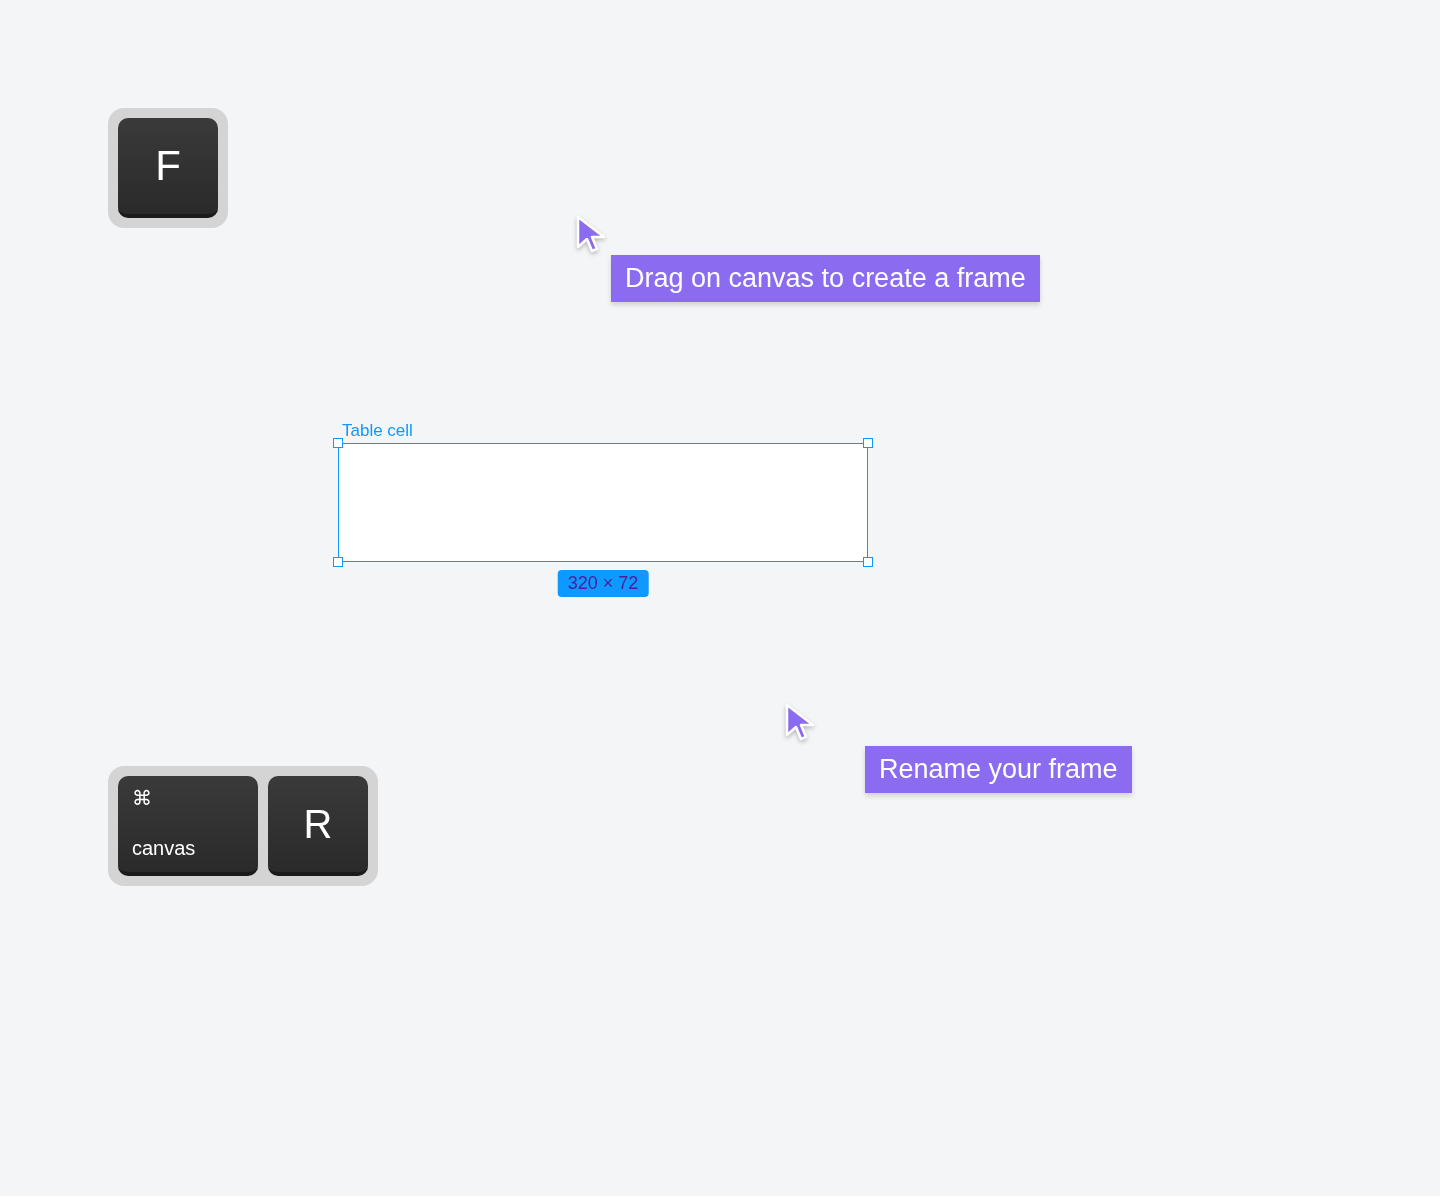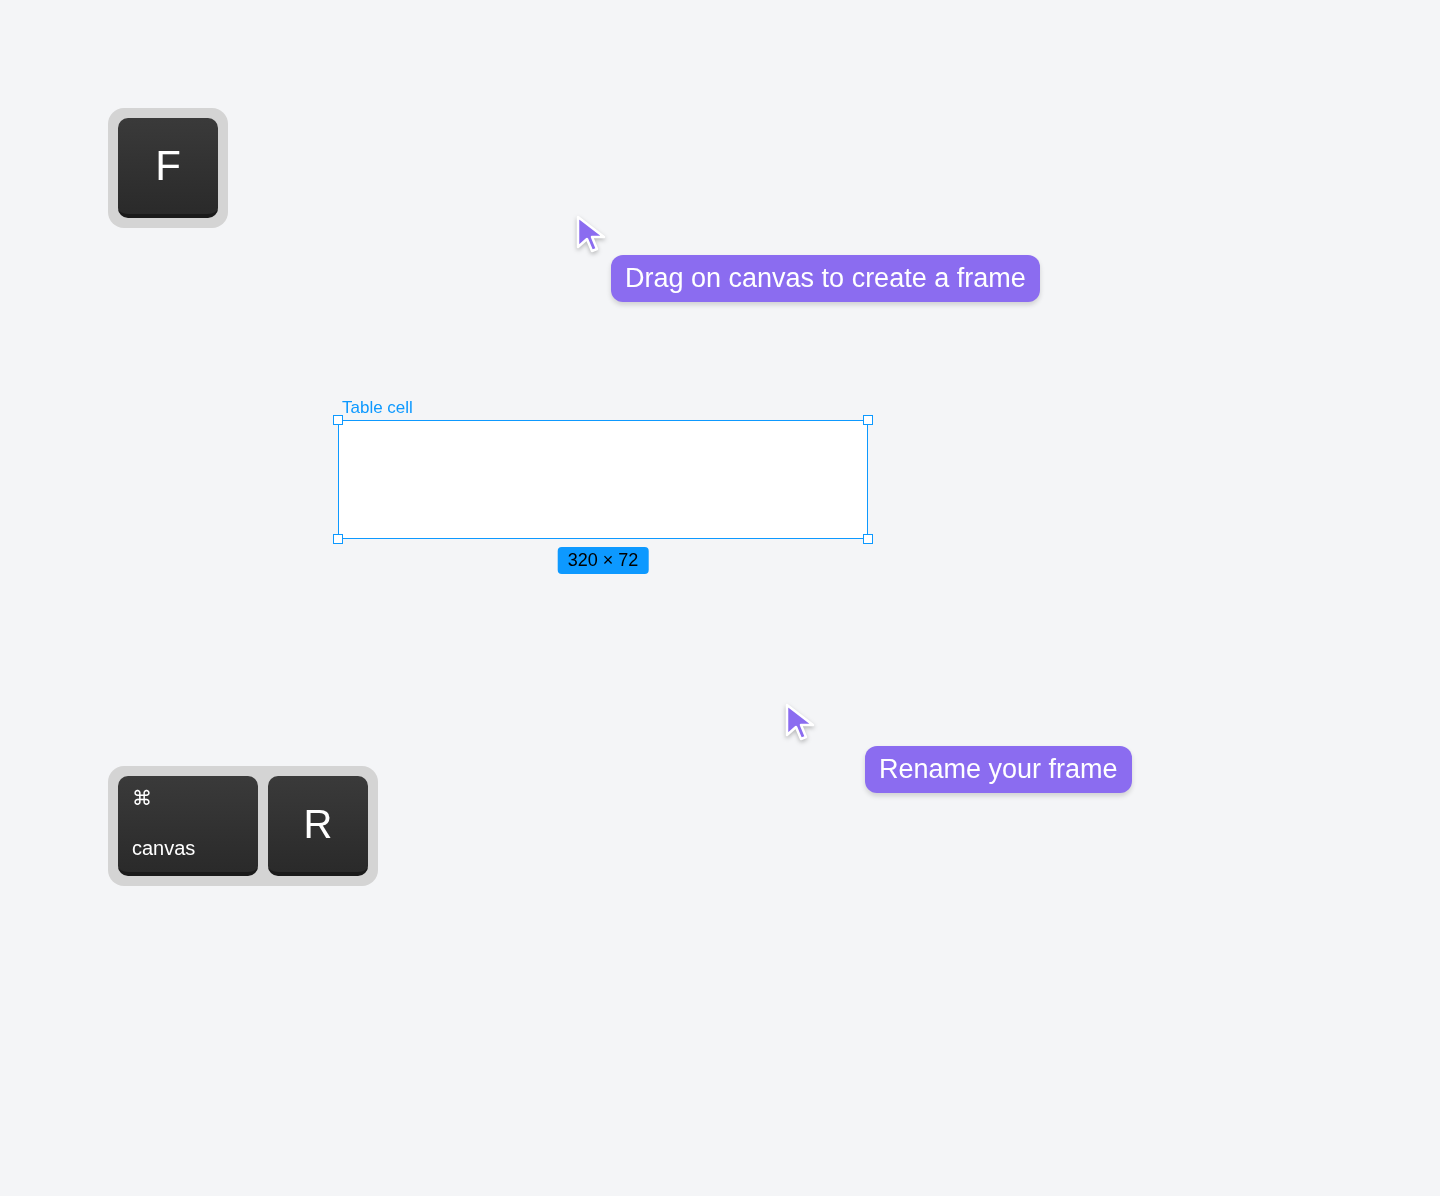--- a/index.html
+++ b/index.html
@@ -66,21 +66,21 @@
   }
   .cursor svg { display: block; }
 
   
   .tooltip {
     position: absolute;
     background: #8b6cf0;
     color: #fff;
     padding: 8px 14px;
     font-size: 27px;
-    border-radius: 12px;
+    border-radius: 0;
     box-shadow: 0 3px 5px rgba(0,0,0,0.15);
     white-space: nowrap;
   }
 
   
   .sel-frame-wrap {
     position: absolute;
   }
   .sel-frame-label {
     color: #0d99ff;
@@ -101,21 +101,21 @@
     border: 1.5px solid #0d99ff;
     position: absolute;
   }
   .h-tl { top: -6px; left: -6px; }
   .h-tr { top: -6px; right: -6px; }
   .h-bl { bottom: -6px; left: -6px; }
   .h-br { bottom: -6px; right: -6px; }
   .dim-badge {
     position: absolute;
     background: #0d99ff;
-    color: #000000;
+    color: #4c1d95;
     font-size: 18px;
     padding: 3px 10px;
     border-radius: 4px;
     left: 50%;
     transform: translateX(-50%);
     bottom: -36px;
     white-space: nowrap;
   }
 </style>
 </head>
@@ -126,21 +126,21 @@
 </div>
 
 <div class="cursor" style="left:575px; top:214px;">
   <svg width="34" height="40" viewBox="0 0 34 40">
     <path d="M3 3 L3 33 L12 25 L17 37 L22 35 L17 23 L29 23 Z" fill="#8b6cf0" stroke="#ffffff" stroke-width="2.5" stroke-linejoin="round"></path>
   </svg>
 </div>
 
 <div class="tooltip" style="left:611px; top:255px;">Drag on canvas to create a frame</div>
 
-<div class="sel-frame-wrap" style="left:338px; top:420px;">
+<div class="sel-frame-wrap" style="left:338px; top:443px;">
   <div class="sel-frame-label">Table cell</div>
   <div class="sel-frame" style="width:530px; height:119px;">
     <div class="handle h-tl"></div>
     <div class="handle h-tr"></div>
     <div class="handle h-bl"></div>
     <div class="handle h-br"></div>
     <div class="dim-badge">320 × 72</div>
   </div>
 </div>
 

